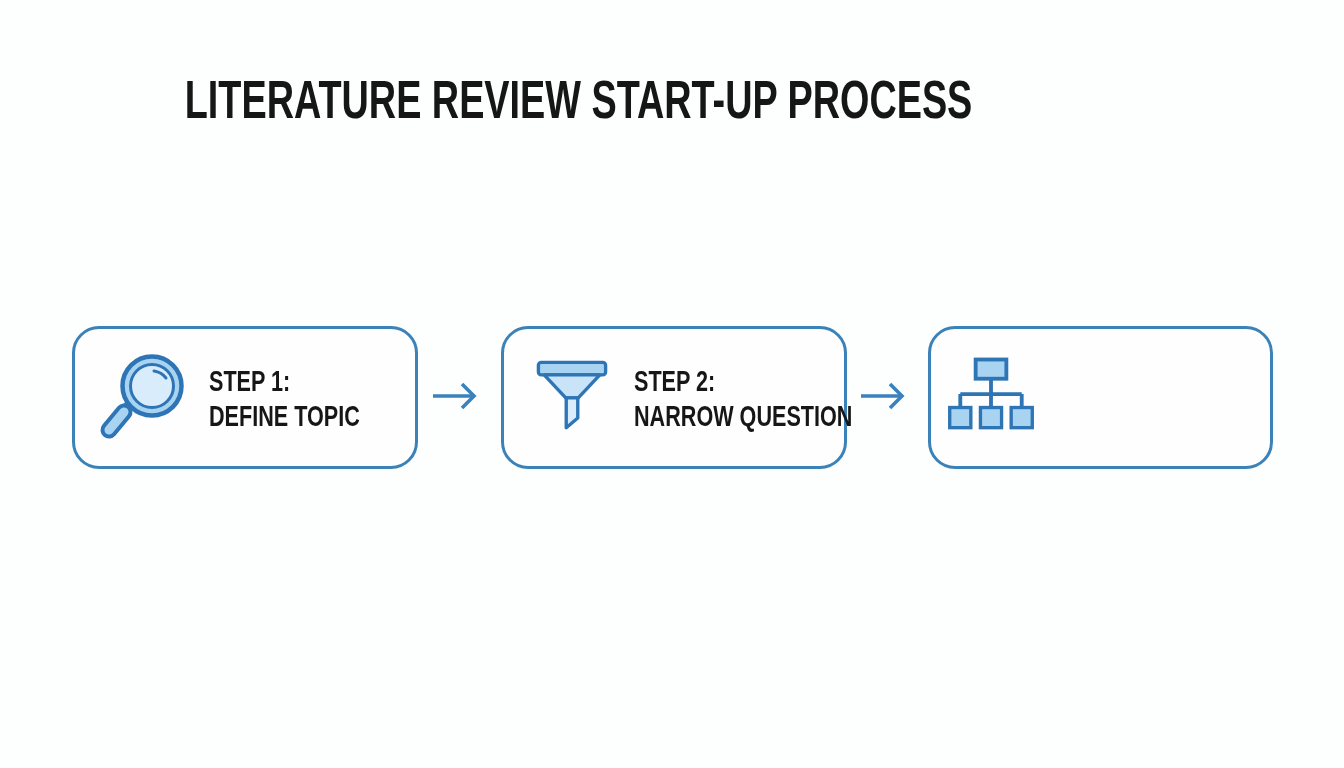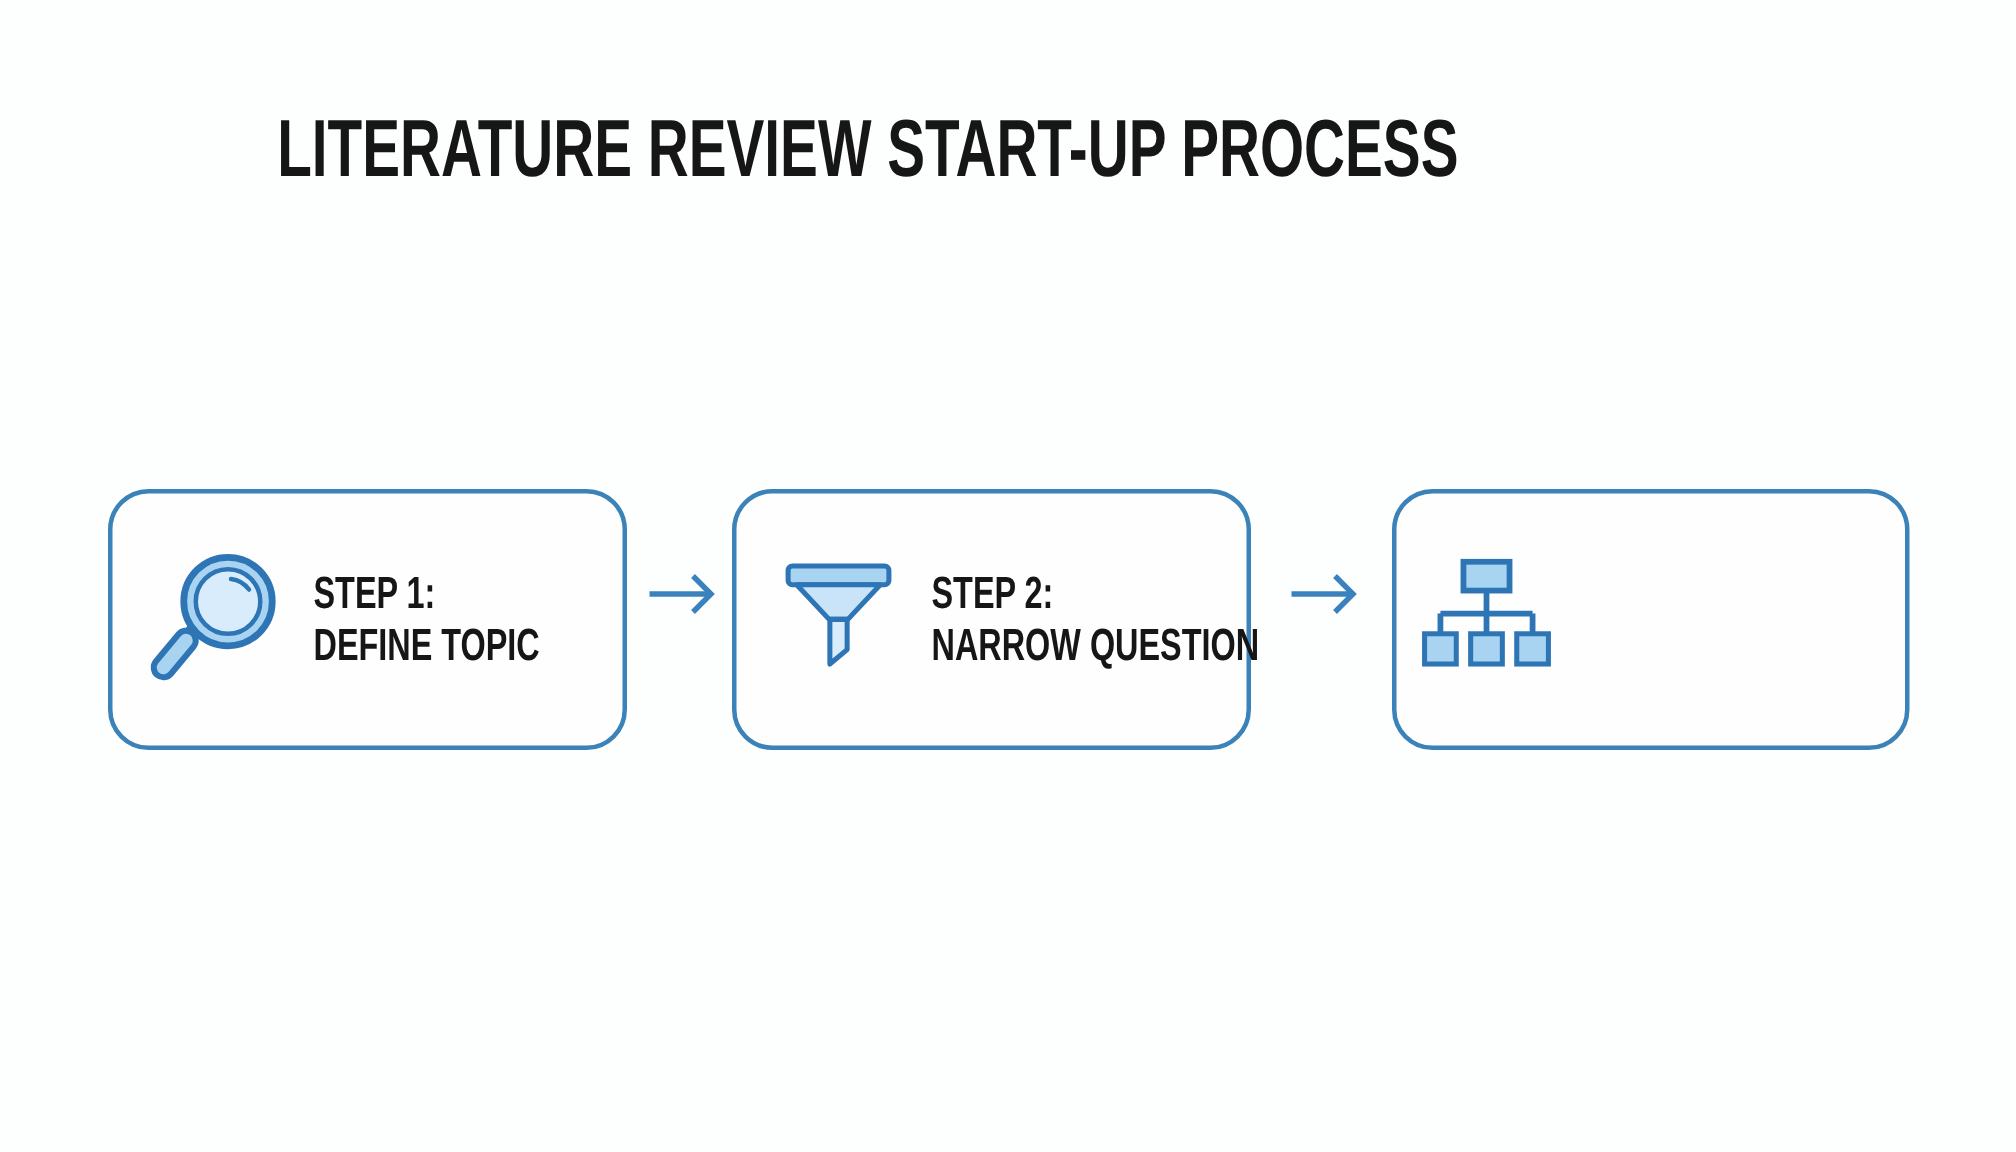--- a/index.html
+++ b/index.html
@@ -36,32 +36,32 @@
     font-weight: 700;
     color: var(--text);
     letter-spacing: 0px;
     white-space: nowrap;
     transform: scaleX(0.70);
     transform-origin: center top;
   }
   .card {
     position: absolute;
     top: 326px;
-    height: 174px;
+    height: 143px;
     width: 346px;
     background: var(--card-bg);
     border: 3px solid var(--card-border);
     border-radius: 27px;
     display: flex;
     align-items: center;
     padding: 0 14px 0 20px;
     gap: 14px;
   }
   .card-1 { left: 72px; }
-  .card-2 { left: 488px; }
+  .card-2 { left: 501px; }
   .card-3 { left: 928px; width: 345px; padding-left: 12px; }
   .step-icon { flex: 0 0 auto; }
   .step-label {
     font-size: 30px;
     font-weight: 700;
     line-height: 35px;
     color: var(--text);
     white-space: nowrap;
     transform: scaleX(0.72);
     transform-origin: left center;

